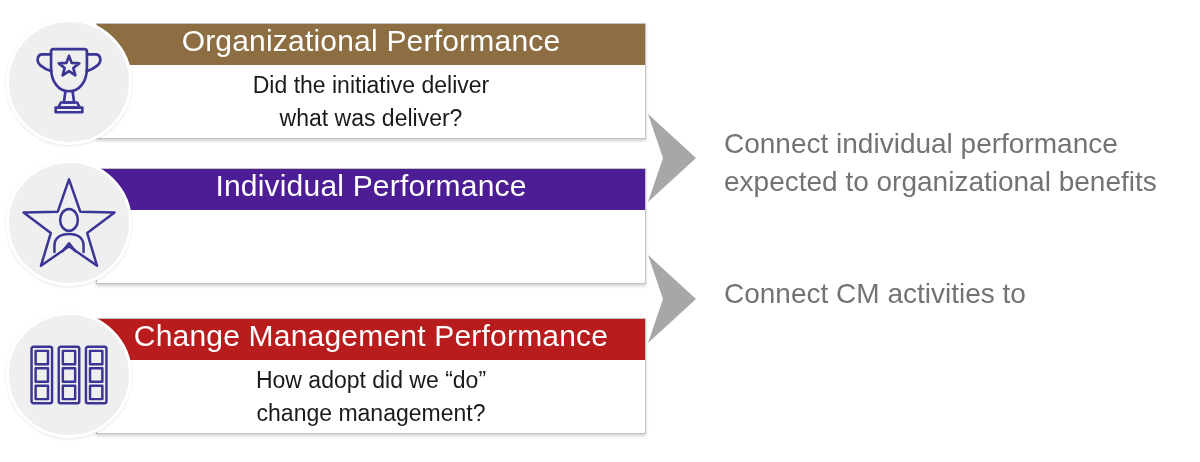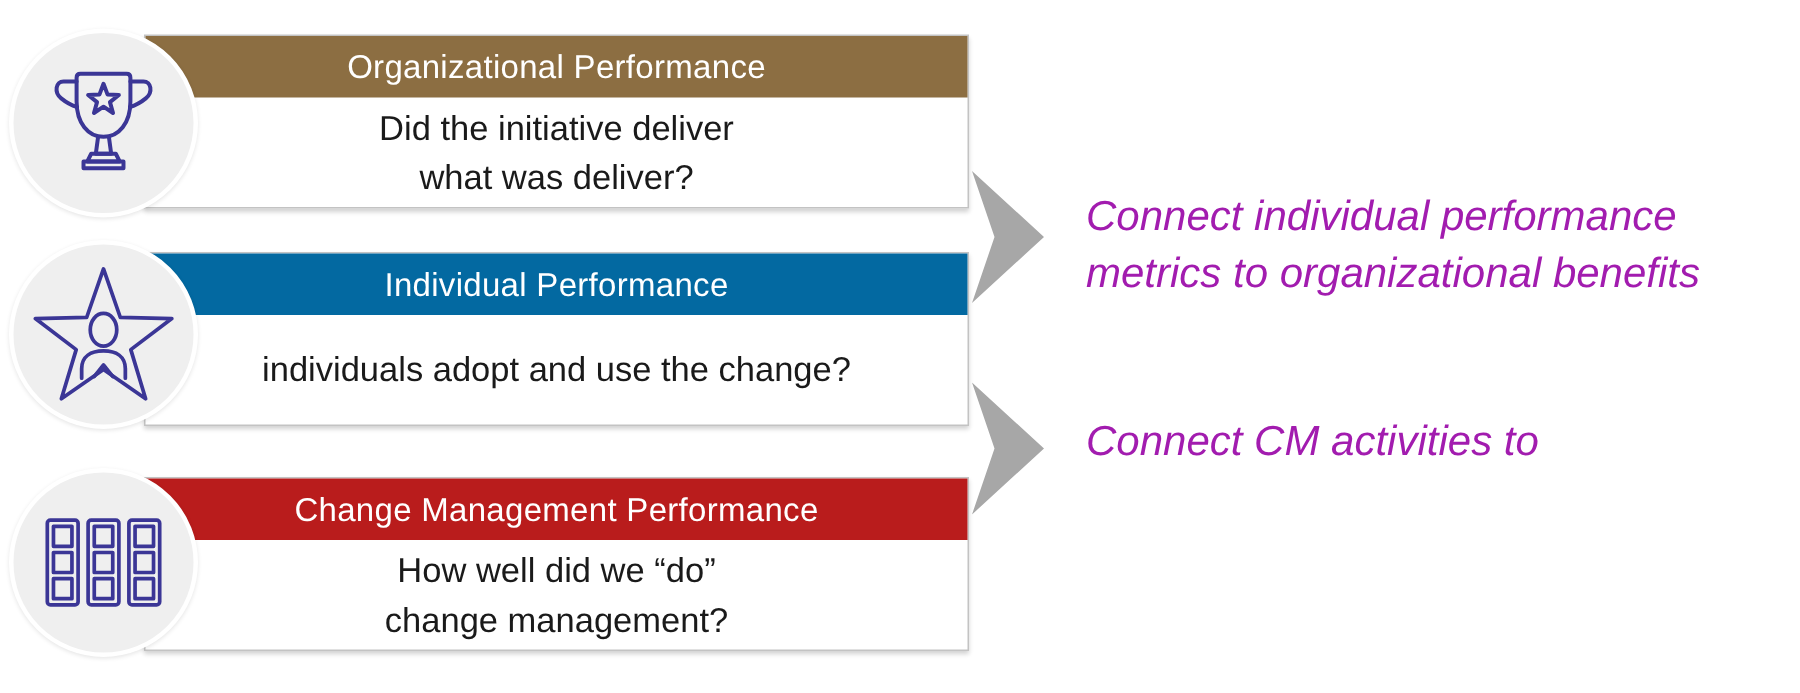--- a/index.html
+++ b/index.html
@@ -12,22 +12,22 @@
 
   
   .card {
     position: absolute; left: 96px; width: 550px; height: 116px;
     background: #ffffff; border: 1px solid #c3c3c3;
     box-shadow: 0 2px 3px rgba(0,0,0,0.18);
     display: flex; flex-direction: column;
   }
   .card-header {
     height: 41px; flex: 0 0 41px;
-    display: flex; align-items: center; justify-content: center;
-    color: #ffffff; font-size: 22px; letter-spacing: 0.2px;
+    display: flex; justify-content: center;
+    color: #ffffff; font-size: 30px; letter-spacing: 0.2px;
   }
   .card-body {
     flex: 1 1 auto; display: flex; flex-direction: column;
     align-items: center; justify-content: center;
     color: #1a1a1a; font-size: 23px; line-height: 33px; text-align: center;
   }
 
   
   .icon-circle {
     position: absolute; left: 6px; width: 126px; height: 126px;
@@ -36,53 +36,52 @@
     box-shadow: 0 1px 3px rgba(0,0,0,0.10);
   }
   .icon-circle svg { display: block; }
 
   
   .arrow { position: absolute; left: 648px; width: 48px; height: 88px; }
 
   
   .connection-text {
     position: absolute; left: 724px; width: 470px;
-    color: #a21caf; font-size: 28px; line-height: 38px; font-style: italic;
+    color: #737373; font-size: 28px; line-height: 38px;
   }
 </style>
 </head>
 <body>
 
 <div class="canvas">
 
   <div class="card" style="top:23px">
     <div class="card-header" style="background-color: rgb(140, 110, 66);">
       <span>Organizational Performance</span>
     </div>
     <div class="card-body">
       <div>Did the initiative deliver</div>
       <div>what was deliver?</div>
     </div>
   </div>
 
   <div class="card" style="top:168px">
-    <div class="card-header" style="background-color: #0369a1;">
+    <div class="card-header" style="background-color: #4c1d95;">
       <span>Individual Performance</span>
     </div>
     <div class="card-body">
-      <div>individuals adopt and use the change?</div>
     </div>
   </div>
 
   <div class="card" style="top:318px">
     <div class="card-header" style="background-color: #b91c1c;">
       <span>Change Management Performance</span>
     </div>
     <div class="card-body">
-      <div>How well did we “do”</div>
+      <div>How adopt did we “do”</div>
       <div>change management?</div>
     </div>
   </div>
 
   <div class="icon-circle" style="top:19px">
     <svg width="78" height="82" viewBox="0 0 76 80" fill="none" stroke="#3B3696" stroke-width="2.6" stroke-linejoin="round" stroke-linecap="round">
       <path d="M23 8 H53 C54.7 8 55.5 9 55.5 10.5 V26 C55.5 40 48 49 38 49 C28 49 20.5 40 20.5 26 V10.5 C20.5 9 21.3 8 23 8 Z"></path>
       <path d="M20.5 13 H12 C7 13 5.6 20 10.5 24 C13.2 26.2 17 28.5 20.8 29.6"></path>
       <path d="M55.5 13 H64 C69 13 70.4 20 65.5 24 C62.8 26.2 59 28.5 55.2 29.6"></path>
       <polygon points="38,14.5 40.6,21.4 48,21.8 42.2,26.4 44.2,33.5 38,29.4 31.8,33.5 33.8,26.4 28,21.8 35.4,21.4"></polygon>
@@ -121,20 +120,20 @@
   <svg class="arrow" style="top:114px" width="48" height="88" viewBox="0 0 48 88">
     <polygon points="0,0 48,44 0,88 15,44" fill="#A7A7A7"></polygon>
   </svg>
 
   <svg class="arrow" style="top:255px" width="48" height="88" viewBox="0 0 48 88">
     <polygon points="0,0 48,44 0,88 15,44" fill="#A7A7A7"></polygon>
   </svg>
 
   <div class="connection-text" style="top:125px">
     <div>Connect individual performance</div>
-    <div>metrics to organizational benefits</div>
+    <div>expected to organizational benefits</div>
   </div>
 
   <div class="connection-text" style="top:275px">
     <div>Connect CM activities to</div>
   </div>
 
 </div>
 
 </body></html>

